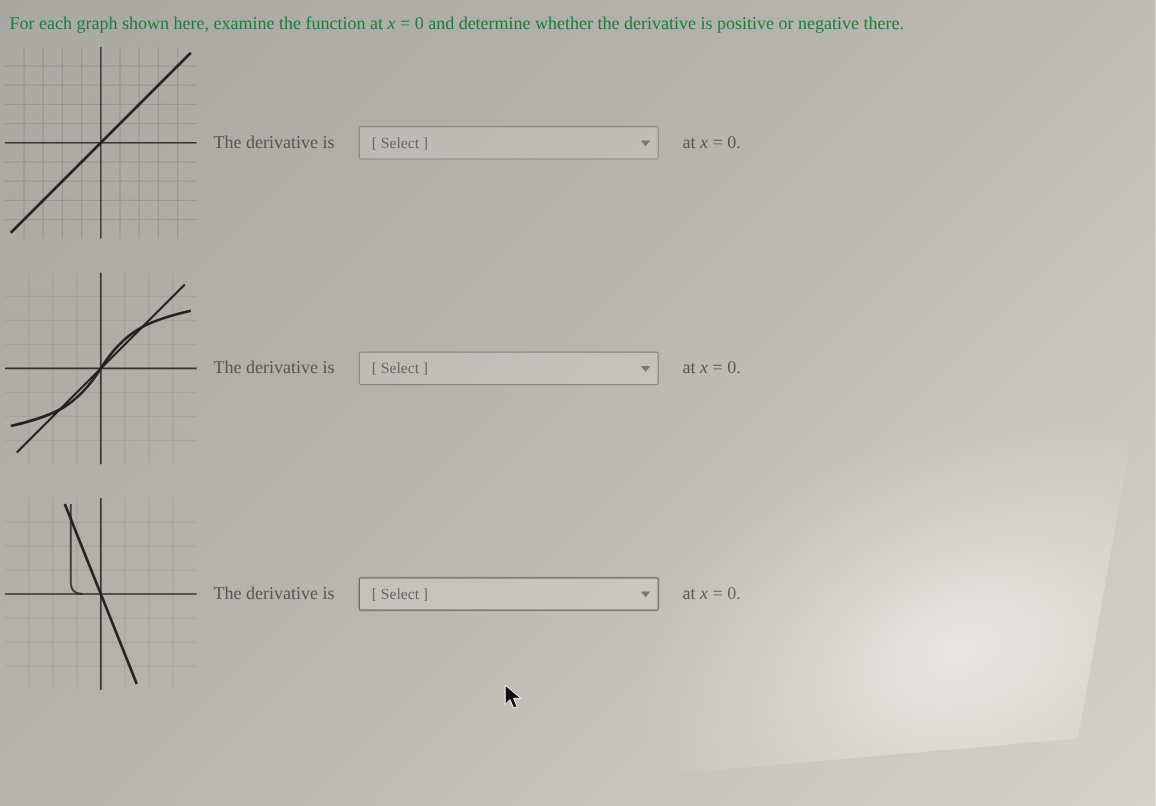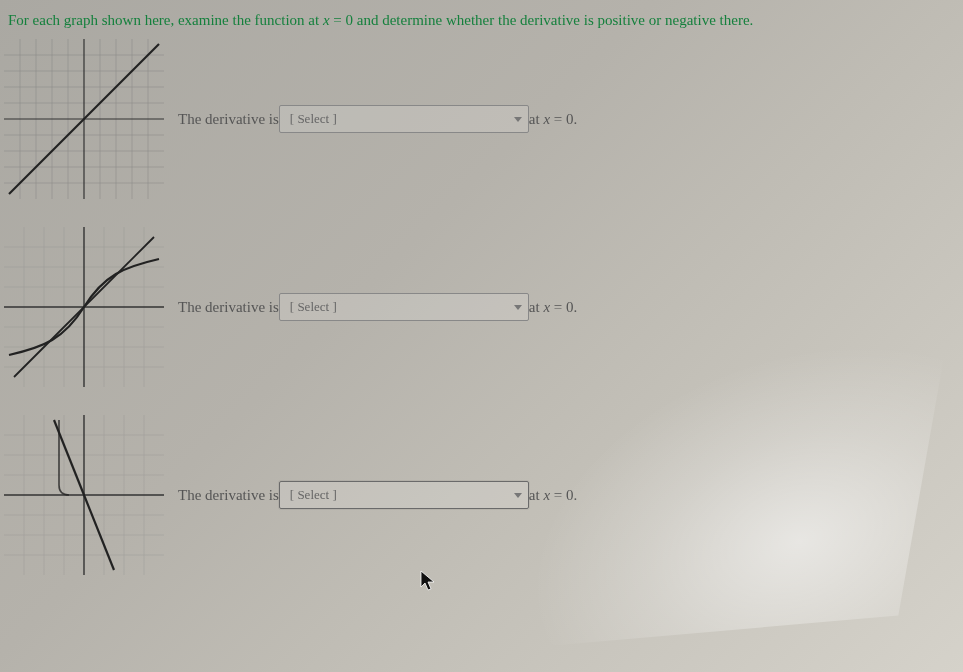--- a/index.html
+++ b/index.html
@@ -37,21 +37,21 @@
   }
   .graph {
     width: 160px;
     height: 160px;
     flex-shrink: 0;
   }
   .graph svg { display:block; }
   .stem {
     display: flex;
     align-items: center;
-    gap: 0;
+    gap: 20px;
     font-size: 15px;
     color: #555;
   }
   .select-box {
     border: 1px solid #888;
     background: rgba(255,255,255,0.15);
     min-width: 250px;
     height: 28px;
     display: flex;
     align-items: center;

